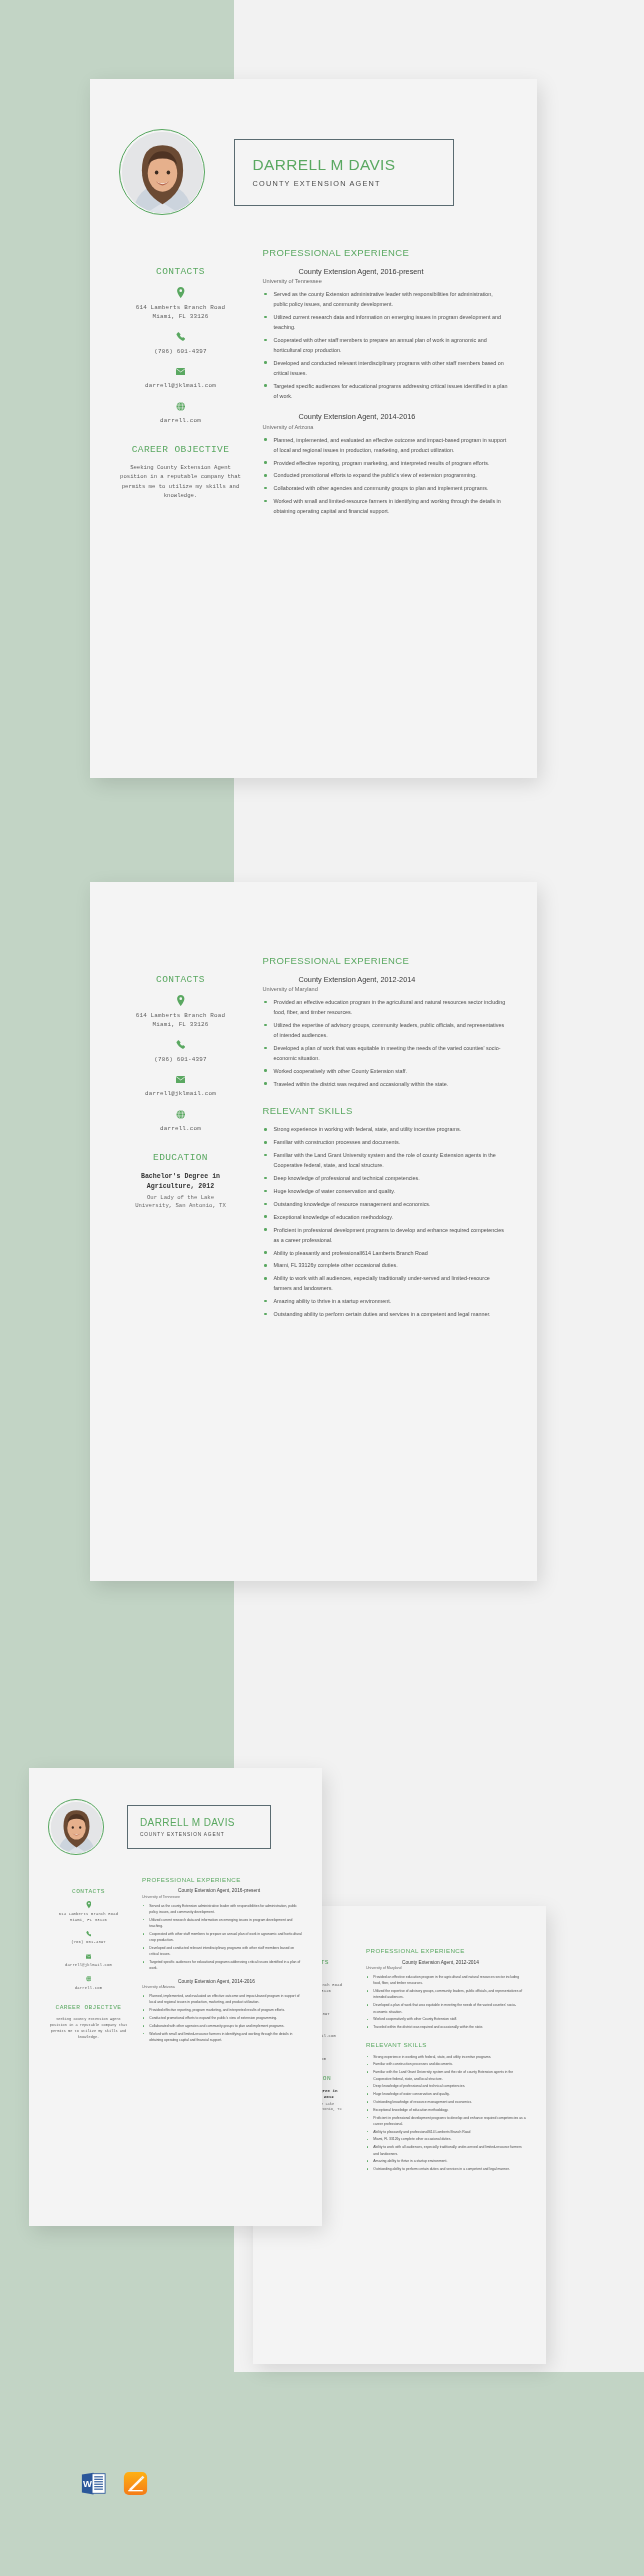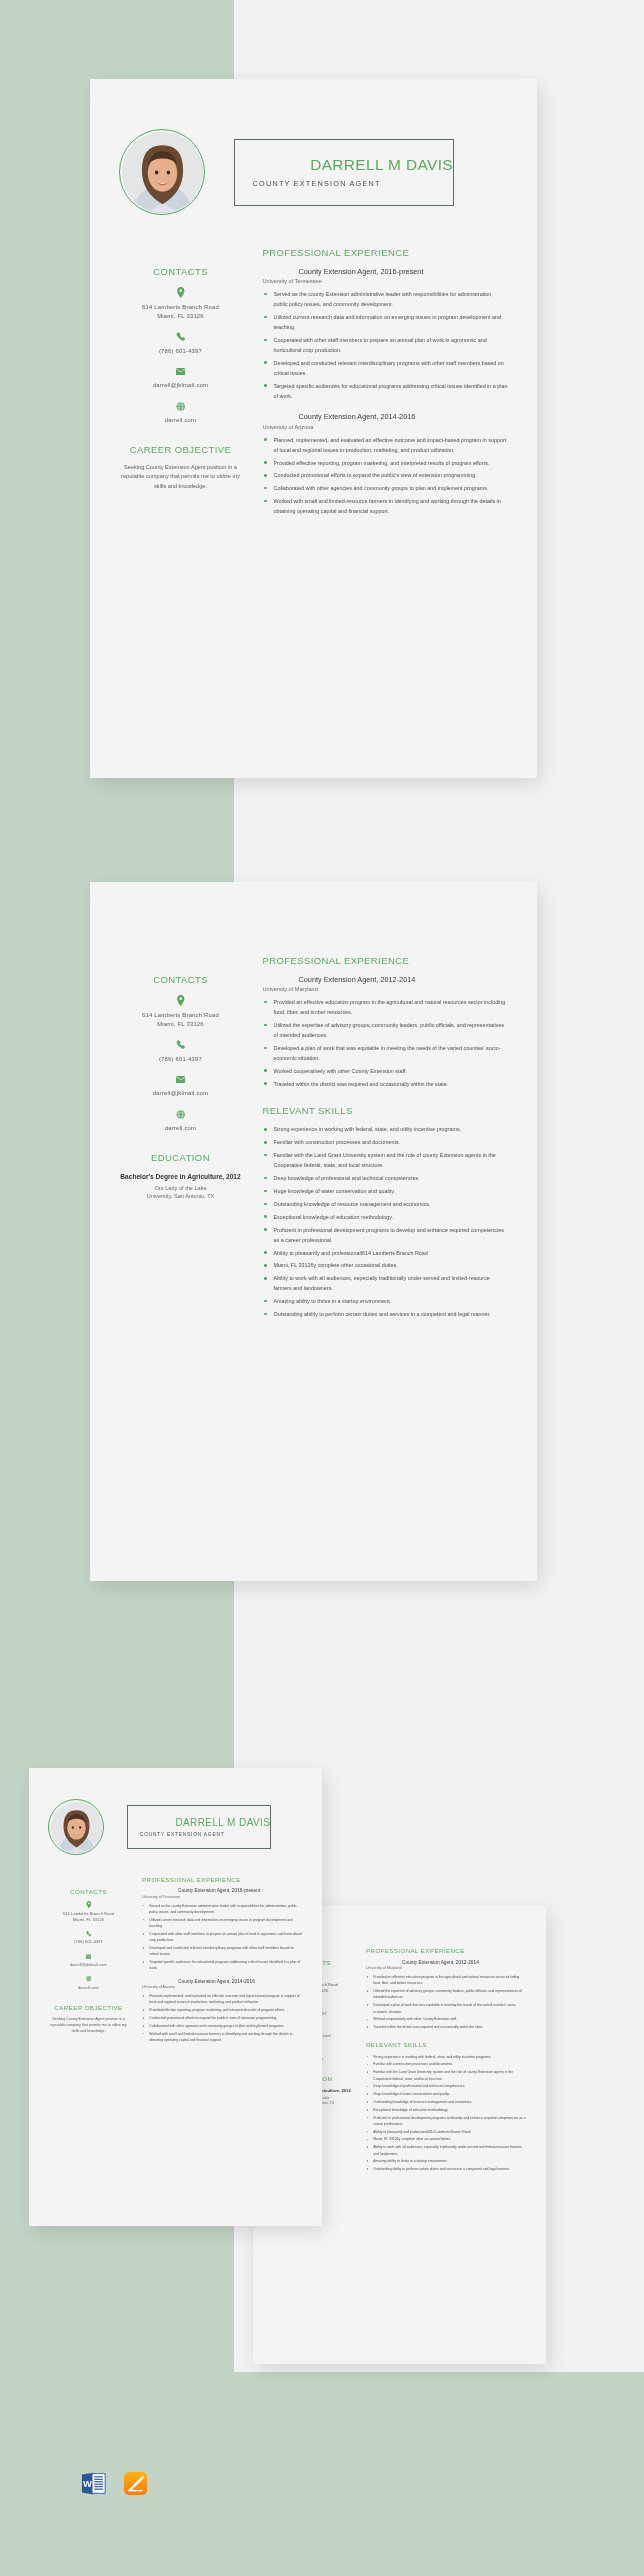--- a/index.html
+++ b/index.html
@@ -64,30 +64,29 @@
   .name-box {
     border: 0.7px solid #5a6b71;
     display: flex;
     flex-direction: column;
     justify-content: center;
   }
   .name {
     color: #5aa861;
     letter-spacing: 0.4px;
     font-weight: 400;
-    text-align: right;
   }
   .role {
     color: #4a4a4a;
     letter-spacing: 1.2px;
     font-weight: 400;
   }
 
   .cols { display: flex; }
-  .side { text-align: center; flex: none; }
+  .side { text-align: center; flex: none; font-family: Liberation Mono, monospace; }
   .main { flex: 1; }
 
   .sec-title {
     color: #5aa861;
     letter-spacing: 0.4px;
     font-weight: 400;
   }
   .side .sec-title { text-align: center; }
 
   .ico { color: #5aa861; display:block; margin: 0 auto; }

